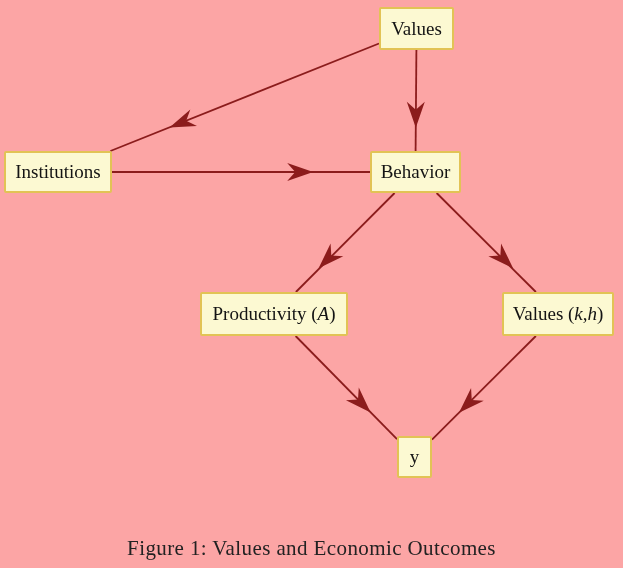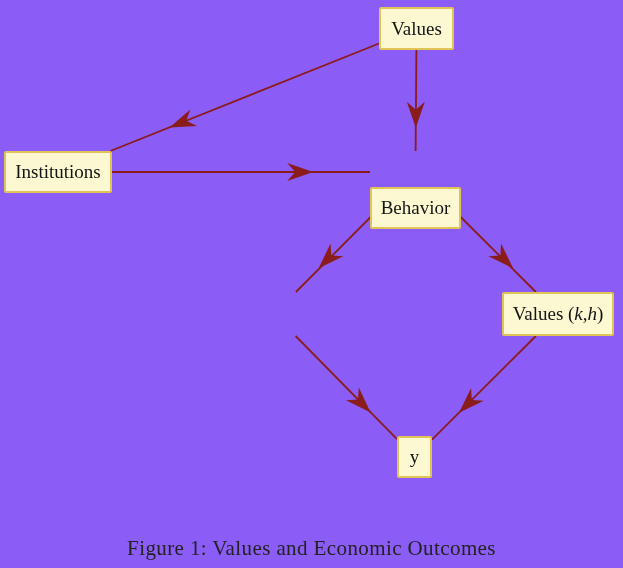--- a/index.html
+++ b/index.html
@@ -4,21 +4,21 @@
 <style>
   html, body {
     margin: 0;
     padding: 0;
     background: #ffffff;
   }
   #stage {
     position: relative;
     width: 623px;
     height: 568px;
-    background: #8b5cf6;
+    background: #fca5a5;
     font-family: "Liberation Serif", serif;
     overflow: hidden;
   }
   #edges {
     position: absolute;
     left: 0;
     top: 0;
     z-index: 1;
   }
   .node {
@@ -33,21 +33,21 @@
     font-size: 19px;
     color: #141414;
     white-space: nowrap;
     z-index: 2;
   }
   .node .mathvar {
     font-style: italic;
   }
   #node-values       { left: 379px; top: 7px;   width: 75px;  height: 43px; }
   #node-institutions { left: 4px;   top: 151px; width: 108px; height: 42px; }
-  #node-behavior     { left: 370px; top: 151px; width: 91px;  height: 42px; margin-top: 36px; }
+  #node-behavior     { left: 370px; top: 151px; width: 91px;  height: 42px; }
   #node-productivity { left: 200px; top: 292px; width: 148px; height: 44px; }
   #node-inputs       { left: 502px; top: 292px; width: 112px; height: 44px; }
   #node-output       { left: 397px; top: 436px; width: 35px;  height: 42px; }
   .caption {
     position: absolute;
     left: 0;
     top: 536px;
     width: 623px;
     text-align: center;
     font-size: 21px;
@@ -92,20 +92,25 @@
   </div>
 
   <div class="node" id="node-institutions">
     <span>Institutions</span>
   </div>
 
   <div class="node" id="node-behavior">
     <span>Behavior</span>
   </div>
 
+  <div class="node" id="node-productivity">
+    <span>
+      <span>Productivity (</span><span class="mathvar">A</span><span>)</span>
+    </span>
+  </div>
 
   <div class="node" id="node-inputs">
     <span>
       <span>Values (</span><span class="mathvar">k</span><span>,</span><span class="mathvar">h</span><span>)</span>
     </span>
   </div>
 
   <div class="node" id="node-output">
     <span>y</span>
   </div>

